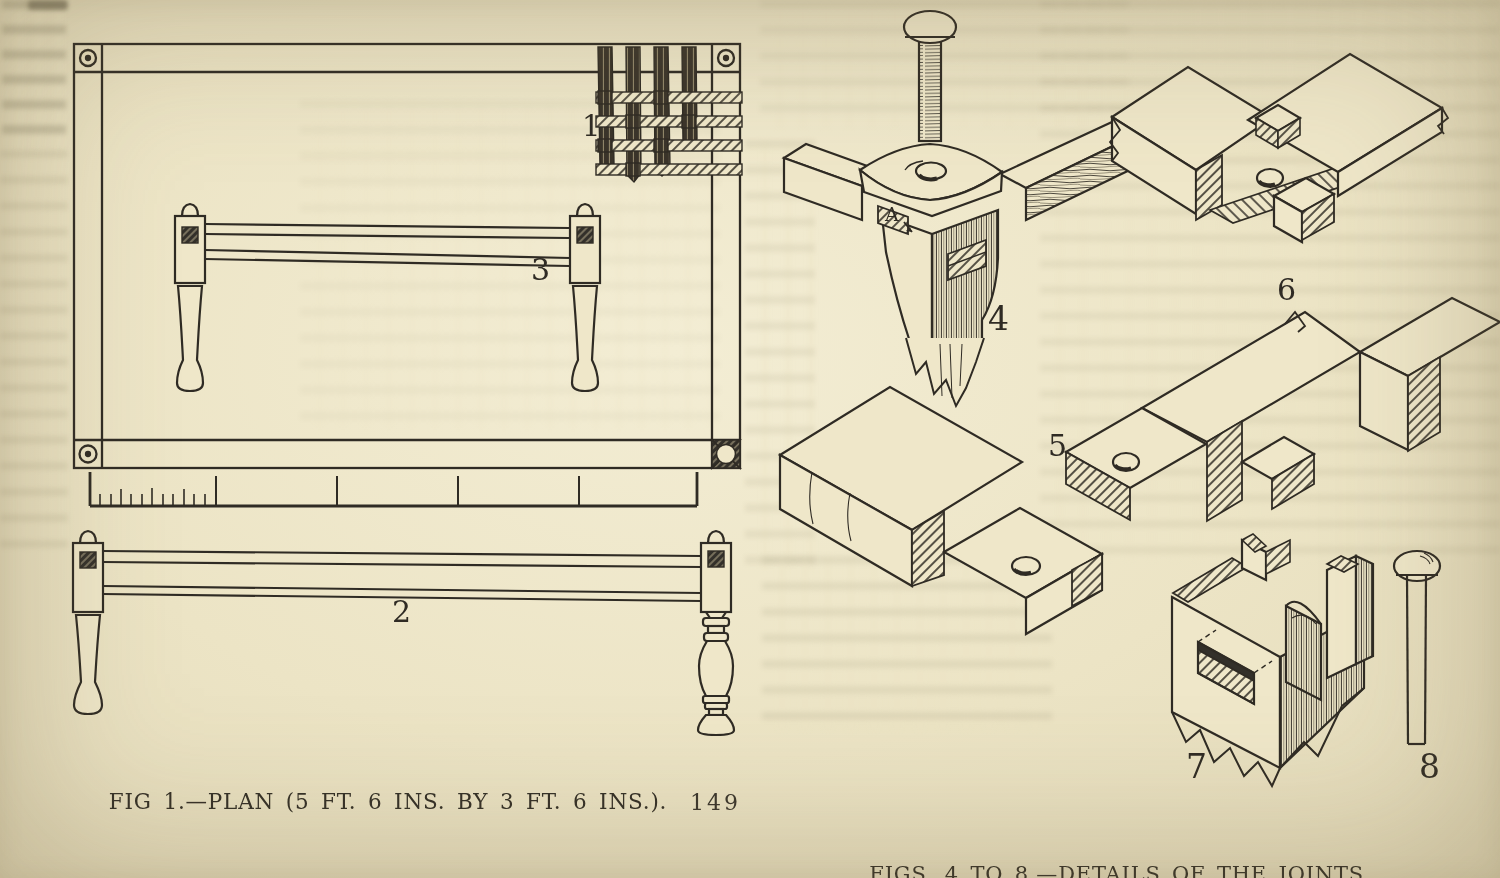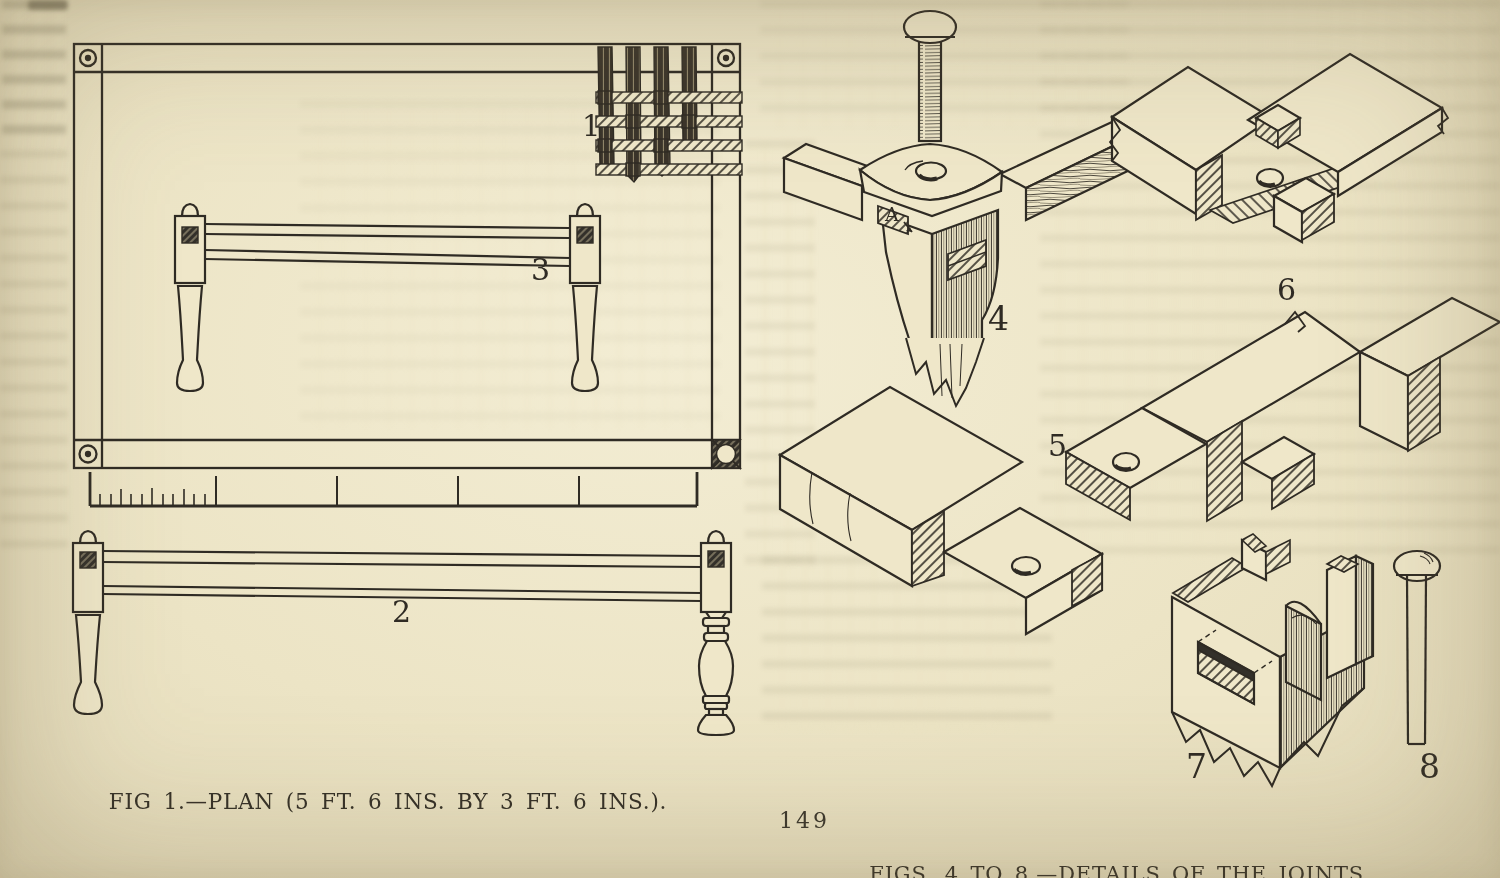--- a/index.html
+++ b/index.html
@@ -23,21 +23,21 @@
       repeating-linear-gradient(90deg, rgba(0,0,0,0) 0 14px, rgba(236,228,197,.8) 14px 20px);}
   .smudge{position:absolute; background:rgba(70,64,46,.45); filter:blur(2px); border-radius:4px;}
   svg.art{position:absolute; left:0; top:0;}
   svg text{font-family:"DejaVu Serif","Liberation Serif",serif; fill:#2f2b24;}
   .caption{
     position:absolute; text-align:center; white-space:pre; line-height:30px;
     font-size:21.5px; letter-spacing:.8px; word-spacing:4px; color:#332f26;
   }
   .caption-left{left:48px; top:727px; width:680px;}
   .caption-right{left:835px; top:799px; width:570px; font-size:21px;}
-  .page-number{position:absolute; left:690px; top:808px; width:140px; text-align:right;
+  .page-number{position:absolute; left:690px; top:790px; width:140px; text-align:left;
     font-size:22px; letter-spacing:3px; color:#3a362c;}
 </style>
 </head>
 <body>
 
 <div class="page">
 
   <div class="ghost dark" style="left:2px;top:0;width:64px;height:150px;"></div>
   <div class="smudge" style="left:28px;top:0;width:40px;height:10px;"></div>
   <div class="ghost" style="left:0;top:150px;width:68px;height:400px;"></div>

